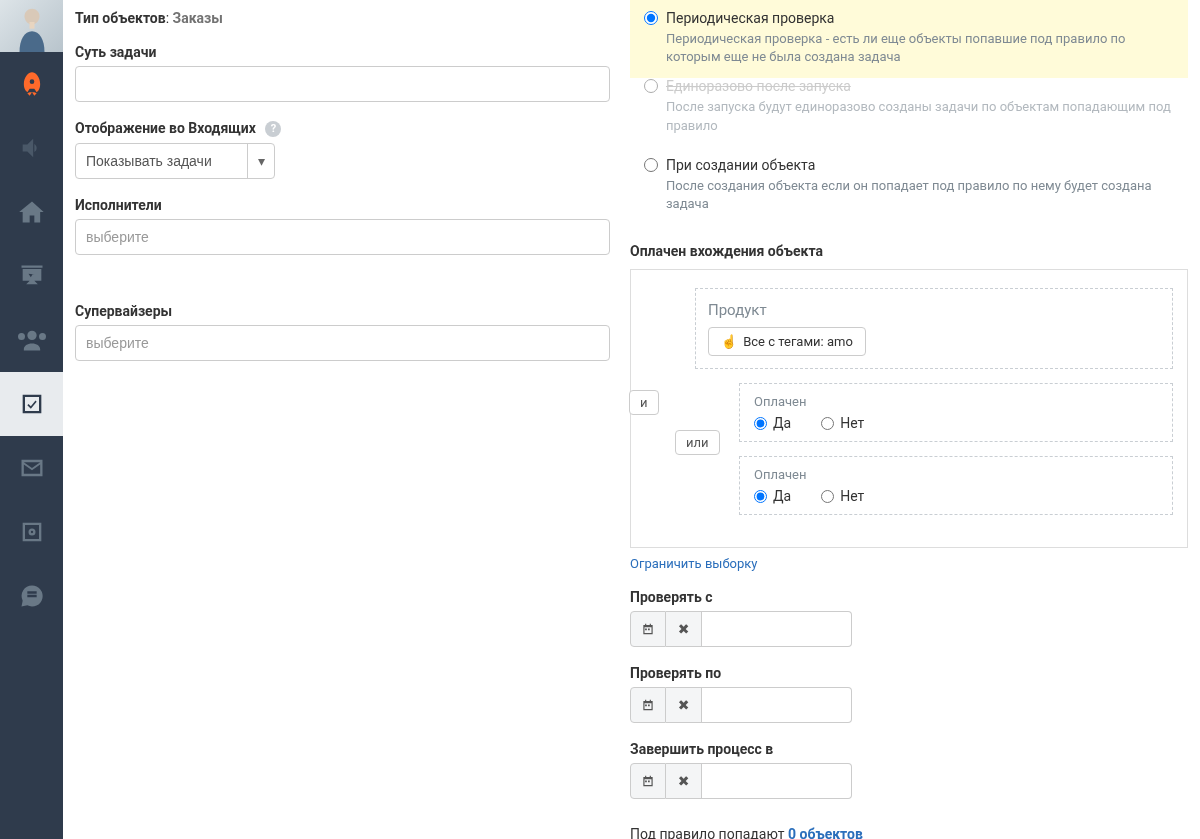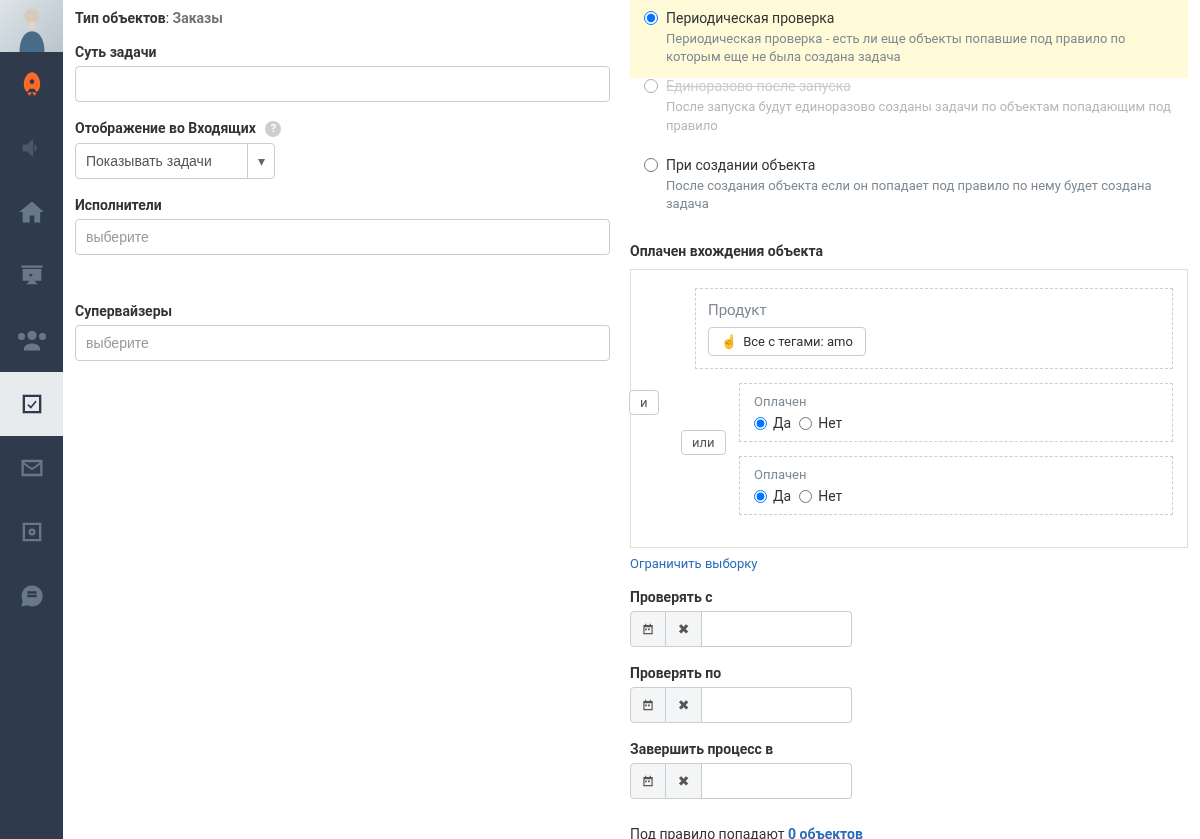--- a/index.html
+++ b/index.html
@@ -45,25 +45,25 @@
   .opt-desc { color:#7f8a93; font-size:13px; padding-left: 22px; line-height:1.4;}
   .radio { width:14px; height:14px; }
 
   .rule-label { font-weight:bold; margin: 18px 0 10px 0; }
   .rule-box { border:1px solid #ddd; padding: 18px 14px 18px 14px; position:relative;}
   .rule-inner { margin-left: 50px; border:1px dashed #c9ced3; padding: 12px; background:#fff; position:relative;}
   .rule-product-lbl { color:#7f8a93; font-size:15px; margin-bottom:8px;}
   .tag-btn { border:1px solid #ccc; border-radius:4px; padding:6px 12px; display:inline-flex; align-items:center; gap:6px; cursor:pointer; font-size:13px; background:#fff;}
   .connector { position:absolute; border:1px solid #ccc; border-radius:4px; padding:4px 10px; font-size:13px; background:#fff; color:#555;}
   .conn-and { left: -2px; top: 120px; }
-  .conn-or { left: 50px; top: 160px; }
+  .conn-or { left: 44px; top: 160px; }
   .sub-group { margin-left: 94px; margin-top:14px;}
   .sub-box { border:1px dashed #c9ced3; padding:10px 14px; margin-bottom:14px;}
   .sub-title { color:#7f8a93; font-size:13px; margin-bottom:6px;}
-  .radio-row { display:flex; gap:8px; align-items:center; font-size:14px;}
+  .radio-row { display:flex; gap:30px; align-items:center; font-size:14px;}
   .radio-row label { display:flex; align-items:center; gap:6px; cursor:pointer;}
 
   .link { color:#2a6ebb; font-size:13px; text-decoration:none; display:inline-block; margin-top:8px; cursor:pointer;}
 
   .date-row { display:flex; margin-top:6px;}
   .date-btn { width:36px; height:36px; border:1px solid #ccc; background:#f4f5f6; display:flex; align-items:center; justify-content:center; cursor:pointer; color:#555;}
   .date-btn:first-child { border-radius:4px 0 0 4px; }
   .date-input { width:150px; height:36px; border:1px solid #ccc; border-left:none; border-radius:0 4px 4px 0; padding:0 8px;}
   .date-btn + .date-btn { border-left:none; }
 

